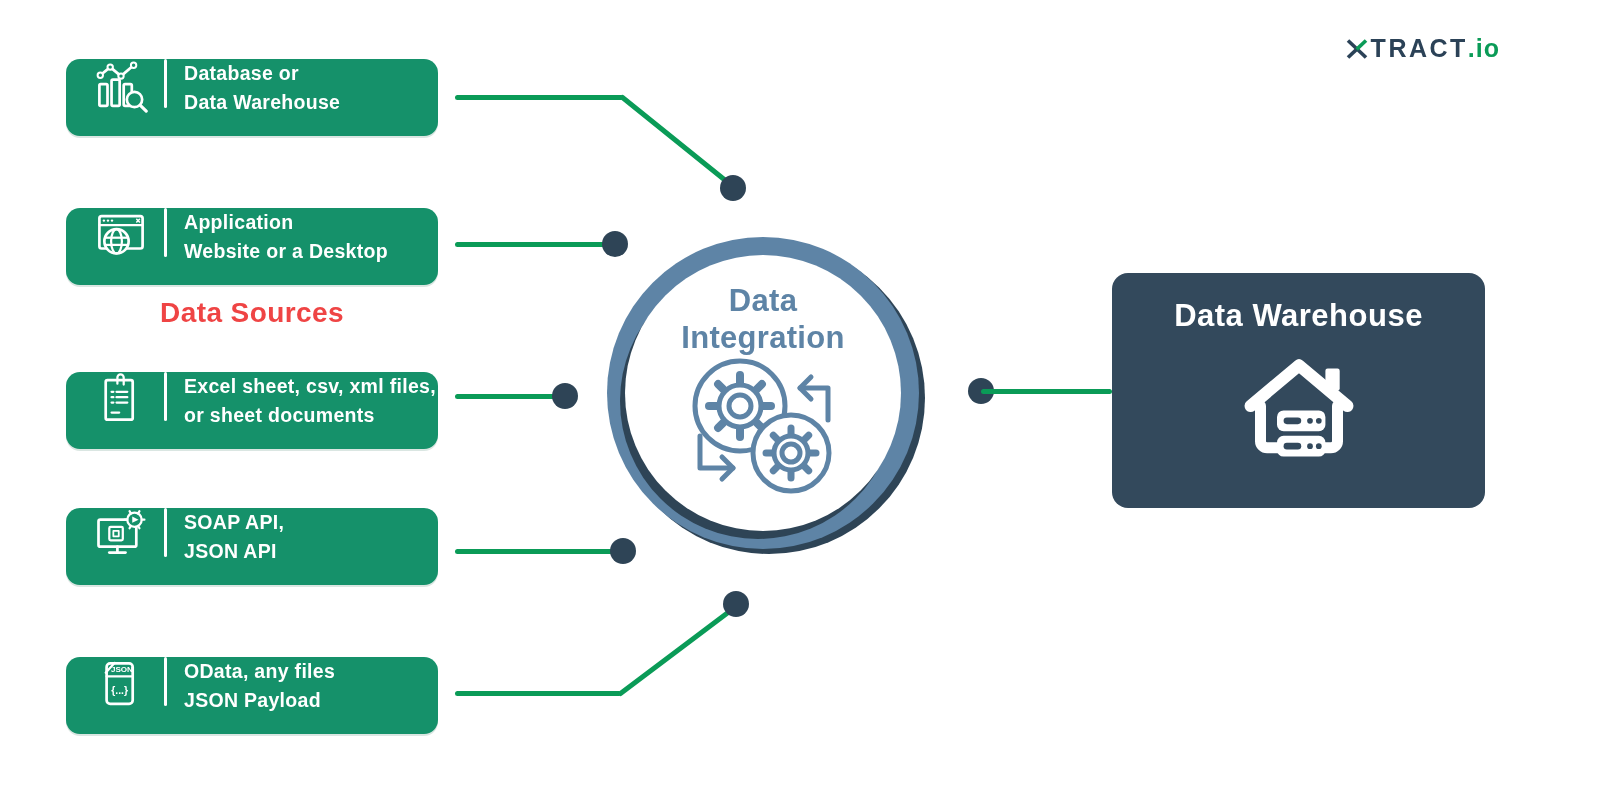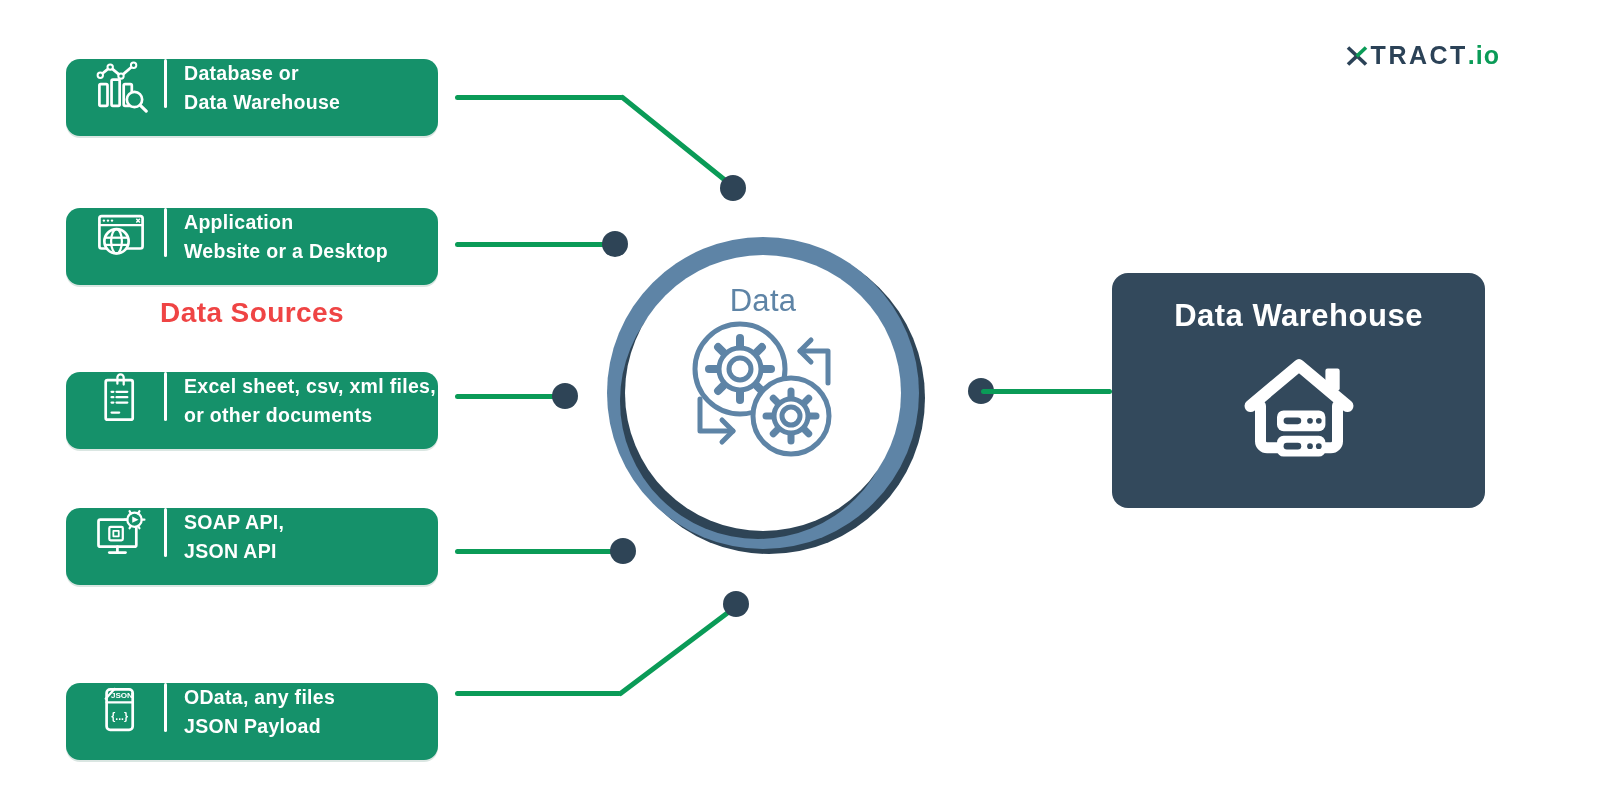--- a/index.html
+++ b/index.html
@@ -35,35 +35,35 @@
     position:absolute; left:607px; top:237px; width:312px; height:312px;
     border-radius:50%; background:#5E84A6;
     box-shadow:6px 5px 0 0 #2E4456;
   }
   .hub-inner {
     position:absolute; left:18px; top:18px; right:18px; bottom:18px;
     border-radius:50%; background:#ffffff;
     box-shadow:-5px 8px 0 0 #2E4456;
     display:flex; flex-direction:column; align-items:center;
   }
-  .hub-title { margin-top:27px; text-align:center; font-size:31px; font-weight:400; color:#5E84A6; line-height:37px; letter-spacing:.3px; }
+  .hub-title { margin-top:27px; text-align:center; font-size:31px; font-weight:700; color:#5E84A6; line-height:37px; letter-spacing:.3px; }
   .hub-gears { margin-top:2px; display:block; }
 
   
   .dest {
     position:absolute; left:1112px; top:273px; width:373px; height:235px;
     background:#33495C; border-radius:16px; color:#fff;
     display:flex; flex-direction:column; align-items:center;
   }
   .dest-title { margin-top:25px; font-size:31px; font-weight:700; letter-spacing:.5px; }
   .dest-icon { margin-top:6px; width:132px; height:132px; display:block; }
 
   
   .logo {
-    position:absolute; top:41px; right:106px;
+    position:absolute; top:34px; right:106px;
     display:flex; align-items:center;
     font-size:25px; font-weight:700; letter-spacing:2.5px; color:#2B4257;
   }
   .logo-x { display:block; margin-right:2px; }
   .logo .green { color:#0A9B57; letter-spacing:1px;text-align:right; }
 </style>
 </head>
 <body>
 
 <div class="stage">
@@ -133,21 +133,21 @@
             <line x1="25" y1="28" x2="37" y2="28"></line>
           <line x1="19.5" y1="34" x2="21.5" y2="34"></line>
             <line x1="25" y1="34" x2="37" y2="34"></line>
           <line x1="19.5" y1="45" x2="28" y2="45"></line>
         </g>
       </g>
     </svg>
     <span class="src-divider"></span>
     <span class="src-label">
       <span class="line">Excel sheet, csv, xml files,</span>
-      <span class="line">or other documents</span>
+      <span class="line">or sheet documents</span>
     </span>
   </div>
 
   <div class="src-box" style="top:508px">
     <svg class="src-icon" viewBox="0 0 60 60">
       <g fill="none" stroke="#ffffff" stroke-linecap="round" stroke-linejoin="round">
         <rect x="5" y="13" width="42" height="30" rx="2" stroke-width="3"></rect>
         <rect x="17" y="21" width="15" height="15" rx="1.5" stroke-width="2.5"></rect>
         <rect x="21.5" y="25.5" width="6" height="6" stroke-width="2"></rect>
         <line x1="26" y1="43" x2="26" y2="48" stroke-width="3"></line>
@@ -164,21 +164,21 @@
       </g>
       <polygon points="42.5,9.5 42.5,16.5 49.5,13" fill="#ffffff"></polygon>
     </svg>
     <span class="src-divider"></span>
     <span class="src-label">
       <span class="line">SOAP API,</span>
       <span class="line">JSON API</span>
     </span>
   </div>
 
-  <div class="src-box" style="top:683px">
+  <div class="src-box" style="top:657px">
     <svg class="src-icon" viewBox="0 0 60 60">
       <g fill="none" stroke="#ffffff" stroke-linecap="round" stroke-linejoin="round">
         <path d="M14 11 a4 4 0 0 1 4 -4 H39 a4 4 0 0 1 4 4 V48 a4 4 0 0 1 -4 4 H18 a4 4 0 0 1 -4 -4 Z" stroke-width="3"></path>
         <line x1="13" y1="17.5" x2="23" y2="6.5" stroke-width="2.5"></line>
         <line x1="14" y1="21.5" x2="43" y2="21.5" stroke-width="2.5"></line>
       </g>
       <text x="31" y="17" text-anchor="middle" font-size="9" font-weight="bold" fill="#ffffff">JSON</text>
       <text x="28.5" y="41" text-anchor="middle" font-size="11.5" font-weight="bold" fill="#ffffff">{...}</text>
     </svg>
     <span class="src-divider"></span>
@@ -205,20 +205,21 @@
   <div class="connector diag" style="left:618px; top:690.5px; width:148px; transform:rotate(-37deg);"></div>
   <div class="dot" style="left:723px; top:591px;"></div>
 
   <div class="dot" style="left:968px; top:378px;"></div>
   <div class="connector" style="left:981px; top:388.5px; width:131px;"></div>
 
   <div class="hub">
     <div class="hub-inner">
       <div class="hub-title">
         <span style="display:block">Data</span>
+        <span style="display:block">Integration</span>
       </div>
       <svg class="hub-gears" width="150" height="140" viewBox="0 0 150 140">
         <g fill="none" stroke="#5E84A6" stroke-linecap="round" stroke-linejoin="round">
 
           <circle cx="52" cy="48" r="45" stroke-width="5" fill="#ffffff"></circle>
           <g stroke-width="8">
             <line x1="73" y1="48" x2="83" y2="48"></line>
               <line x1="52" y1="69" x2="52" y2="79"></line>
             <line x1="31" y1="48" x2="21" y2="48"></line>
               <line x1="52" y1="27" x2="52" y2="17"></line>

